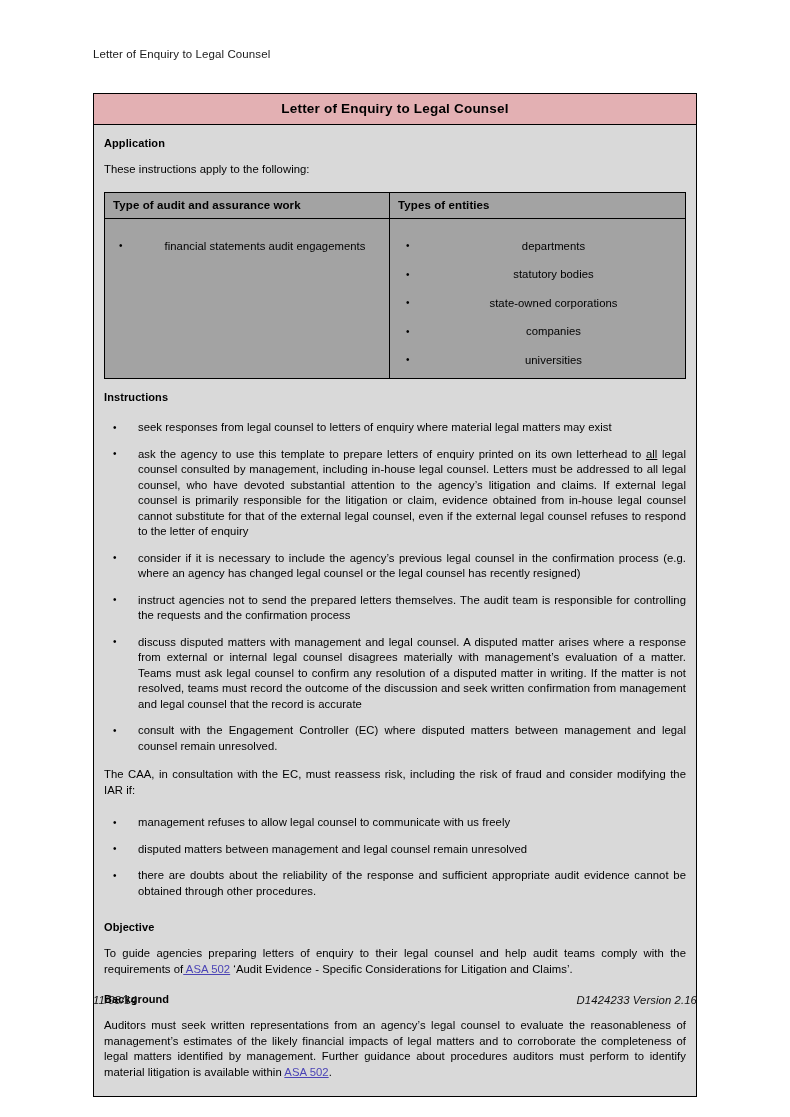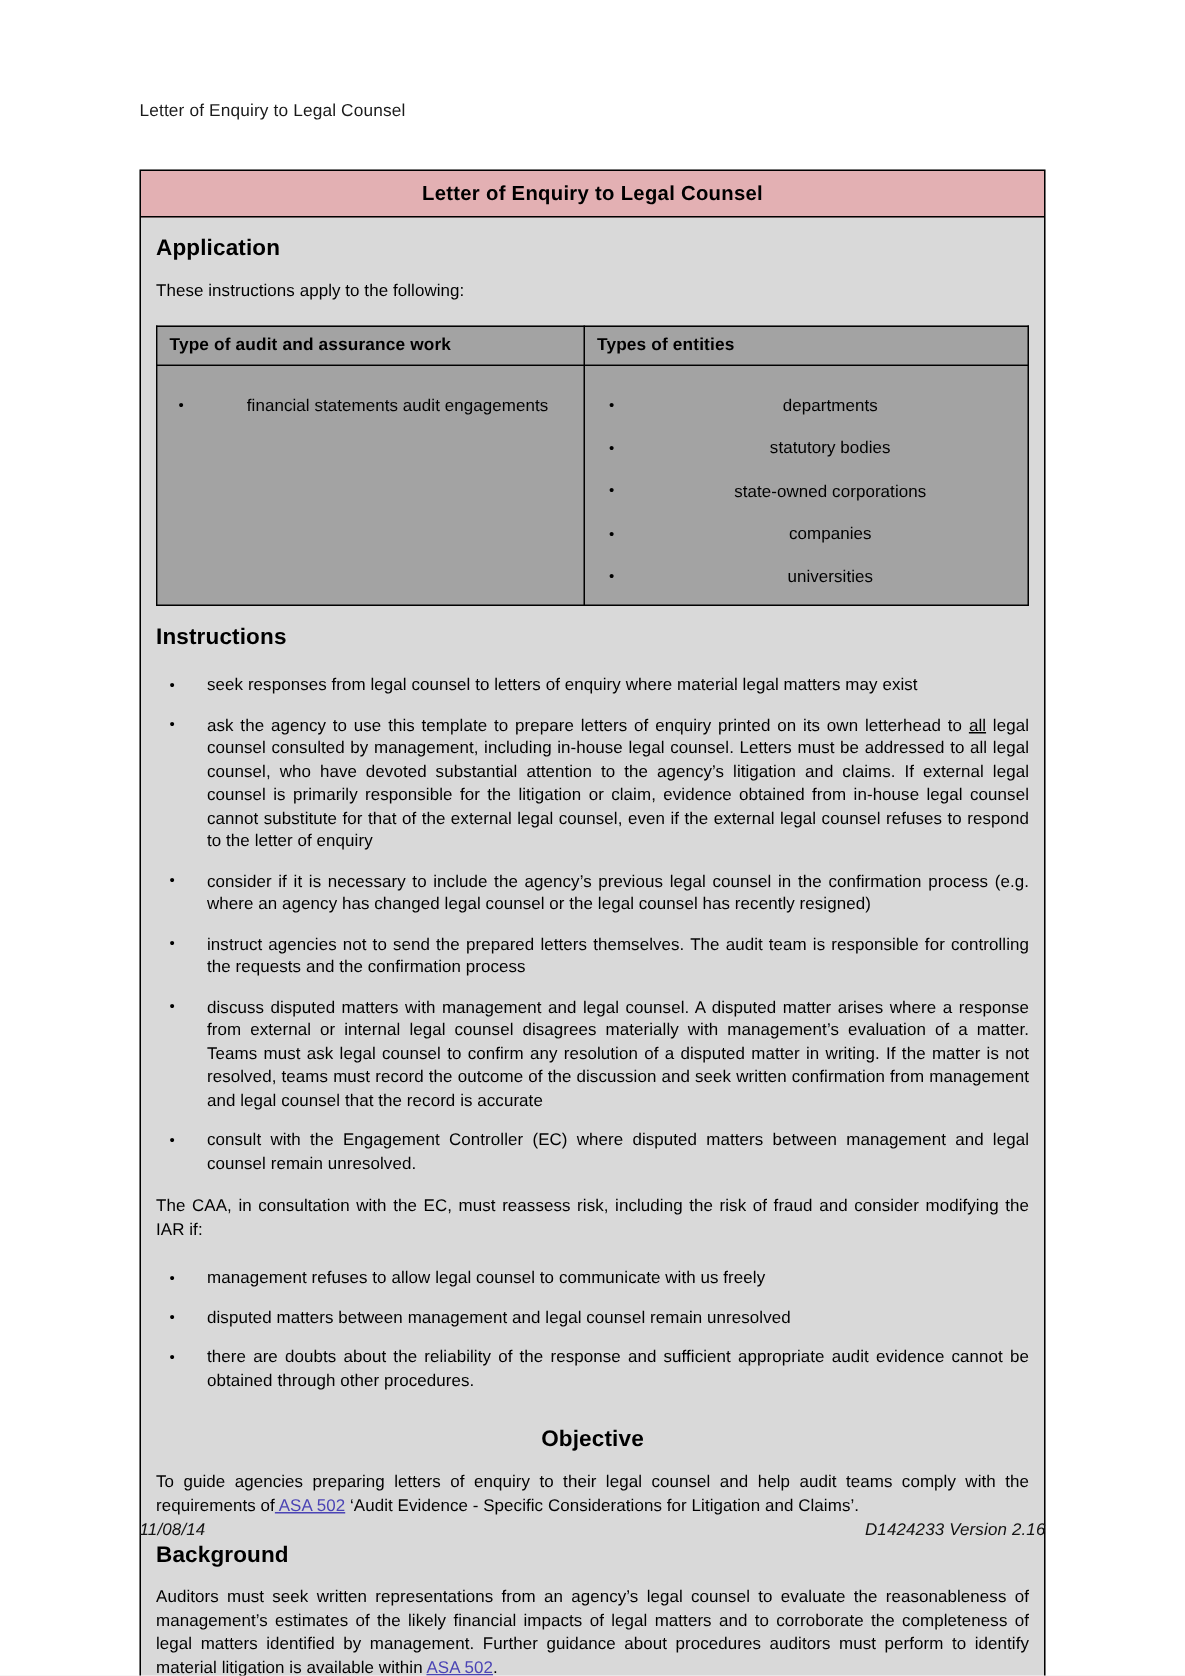--- a/index.html
+++ b/index.html
@@ -15,21 +15,20 @@
     position: relative;
     overflow: hidden;
   }
 
   .page {
     position: absolute;
     left: 0; top: 0;
     width: 790px;
     height: 921px;
     background: #ffffff;
-    margin-top: 20px;
   }
 
   
   .page-header {
     position: absolute;
     left: 93px;
     top: 47px;
     font-size: 11.5px;
     line-height: 14px;
     color: #1a1a1a;
@@ -56,21 +55,21 @@
     letter-spacing: 0.2px;
     padding: 7px 4px 8px 4px;
     color: #000000;
   }
 
   .section {
     padding: 0 10px;
   }
 
   .section-title {
-    font-size: 15px;
+    font-size: 11px;
     font-weight: bold;
     letter-spacing: 0.1px;
     margin: 12px 0 0 0;
   }
 
   .para {
     font-size: 11.3px;
     line-height: 15.5px;
     margin: 13px 0 0 0;
     text-align: justify;
@@ -232,21 +231,21 @@
       <div class="para">The CAA, in consultation with the EC, must reassess risk, including the risk of fraud and consider modifying the IAR if:</div>
 
       <ul class="blist instr-list tight-list" style="margin-top:17px;">
         <li>management refuses to allow legal counsel to communicate with us freely</li>
         <li>disputed matters between management and legal counsel remain unresolved</li>
         <li>there are doubts about the reliability of the response and sufficient appropriate audit evidence cannot be obtained through other procedures.</li>
       </ul>
     </div>
 
     <div class="section">
-      <div class="section-title" style="margin-top:18px;text-align:center;">Objective</div>
+      <div class="section-title" style="margin-top:18px;">Objective</div>
       <div class="para"><span>To guide agencies preparing letters of enquiry to their legal counsel and help audit teams comply with the requirements of</span><a class="doclink" href="#"> ASA 502</a><span> ‘Audit Evidence - Specific Considerations for Litigation and Claims’.</span></div>
     </div>
 
     <div class="section">
       <div class="section-title" style="margin-top:16px;">Background</div>
       <div class="para"><span>Auditors must seek written representations from an agency’s legal counsel to evaluate the reasonableness of management’s estimates of the likely financial impacts of legal matters and to corroborate the completeness of legal matters identified by management. Further guidance about procedures auditors must perform to identify material litigation is available within </span><a class="doclink" href="#">ASA 502</a><span>.</span></div>
     </div>
 
     <div class="spacer-bottom"></div>
   </div>

